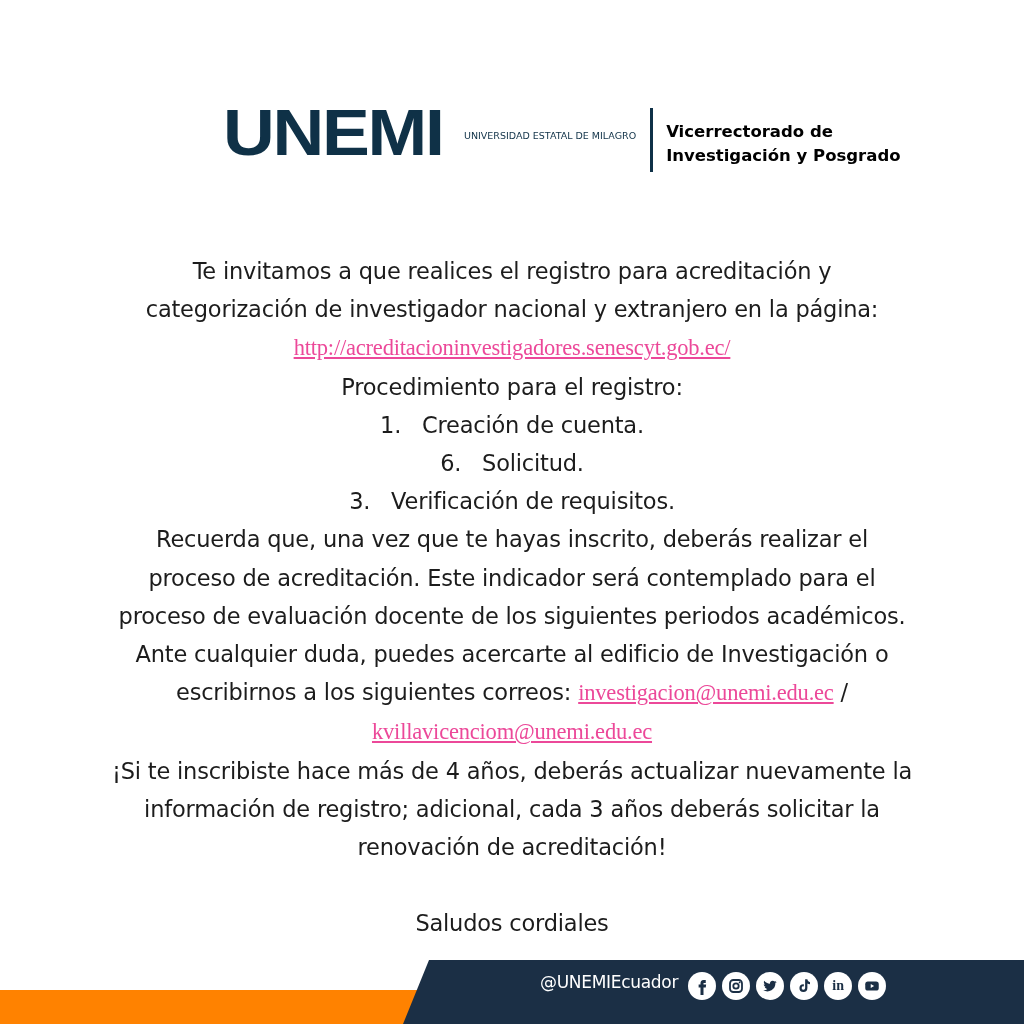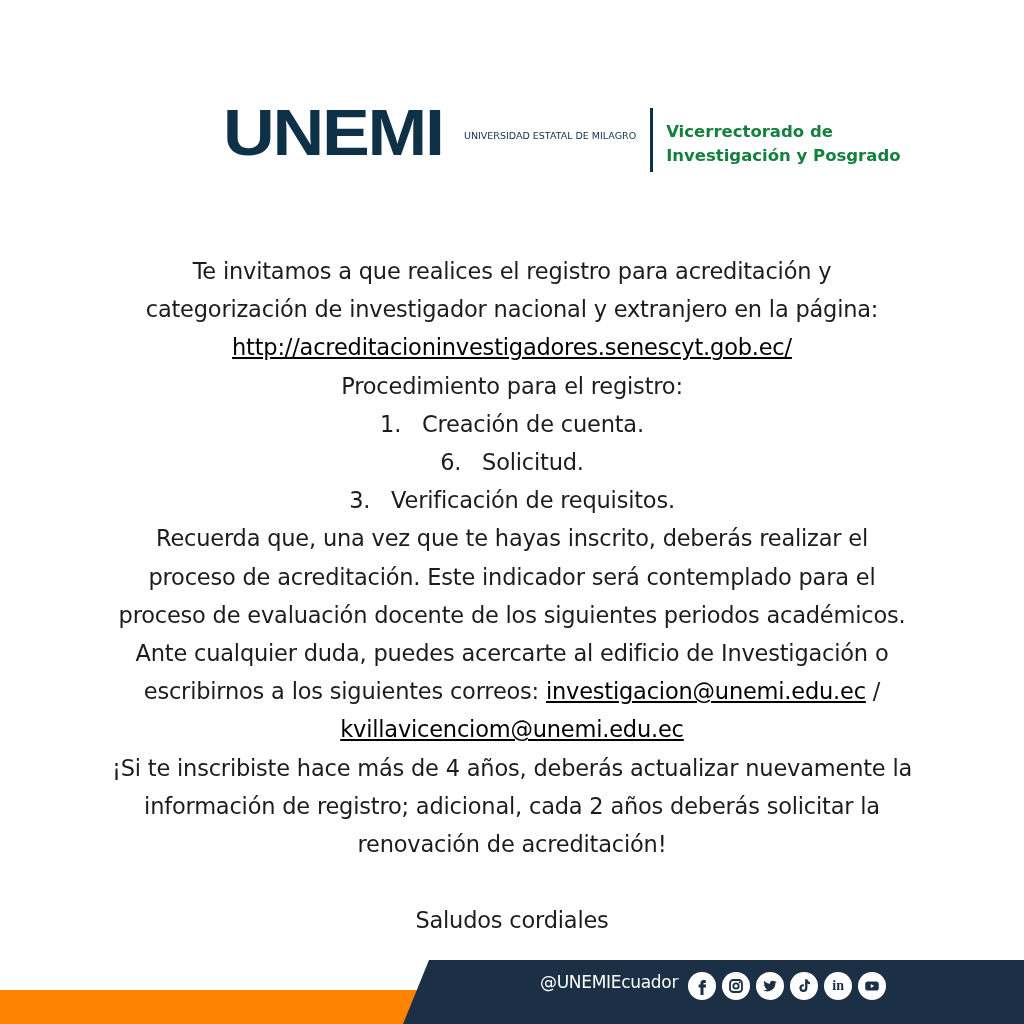--- a/index.html
+++ b/index.html
@@ -2,24 +2,24 @@
 <html><head>
 <meta charset="utf-8">
 <style>
   html, body { margin:0; padding:0; }
   body { width:1024px; height:1024px; background:#ffffff; position:relative; overflow:hidden; font-family:"DejaVu Sans", "Liberation Sans", sans-serif; }
   .header { position:absolute; left:224px; top:106px; height:70px; display:flex; align-items:flex-start; }
   .logo-block { display:flex; flex-direction:row; align-items:center; }
   .logo-word { font-family:"Liberation Sans", sans-serif; font-weight:bold; font-size:64px; line-height:54px; color:#0f3147; letter-spacing:-2px; transform:scaleX(1.12); transform-origin:left; margin-left:-1px; width:193px; }
   .logo-sub { font-family:"DejaVu Sans", sans-serif; font-size:9.5px; color:#0f3147; margin-top:4px; letter-spacing:0px; white-space:nowrap;margin-left:48px; }
   .divider { width:3px; height:64px; background:#0f3147; margin-left:14px; margin-top:2px; }
-  .dept { margin-left:13px; margin-top:14px; color:#15803d; font-weight:bold; font-size:16.5px; line-height:24px; font-family:"DejaVu Sans", sans-serif; }
+  .dept { margin-left:13px; margin-top:14px; color:#000000; font-weight:bold; font-size:16.5px; line-height:24px; font-family:"DejaVu Sans", sans-serif; }
   .content { position:absolute; left:30px; right:30px; top:252px; text-align:center; color:#1c1c1c; font-family:"DejaVu Sans", sans-serif; font-size:22.5px; line-height:38.2px; letter-spacing:-0.2px; }
   .line { white-space:nowrap; display:block; }
-  .link { text-decoration:underline; color:#000000; }
+  .link { text-decoration:underline; color:#ec4899;font-family:Liberation Serif, serif; }
   .gap { height:38px; }
   .footer-orange { position:absolute; left:0; top:990px; width:440px; height:34px; background:#ff8200; }
   .footer-navy { position:absolute; left:403px; top:960px; width:621px; height:64px; background:#1b2f45; clip-path:polygon(26px 0,100% 0,100% 100%,0 100%); }
   .footer-inner { position:absolute; left:540px; top:972px; height:36px; display:flex; }
   .handle { color:#ffffff; font-family:"DejaVu Sans", sans-serif; font-size:17px; margin-right:10px; letter-spacing:-0.3px; }
   .soc { width:28px; height:28px; border-radius:50%; background:#ffffff; margin-right:6px; display:flex; align-items:center; justify-content:center; color:#1b2f45; font-weight:bold; font-size:14px; font-family:Liberation Serif, serif; }
   .soc svg { width:18px; height:18px; }
 </style>
 </head>
 <body>
@@ -44,21 +44,21 @@
   <span class="line" style="white-space:pre">1.   Creación de cuenta.</span>
   <span class="line" style="white-space:pre">6.   Solicitud.</span>
   <span class="line" style="white-space:pre">3.   Verificación de requisitos.</span>
   <span class="line">Recuerda que, una vez que te hayas inscrito, deberás realizar el</span>
   <span class="line">proceso de acreditación. Este indicador será contemplado para el</span>
   <span class="line">proceso de evaluación docente de los siguientes periodos académicos.</span>
   <span class="line">Ante cualquier duda, puedes acercarte al edificio de Investigación o</span>
   <span class="line"><span style="white-space:pre">escribirnos a los siguientes correos: </span><a class="link">investigacion@unemi.edu.ec</a><span style="white-space:pre"> /</span></span>
   <span class="line"><a class="link">kvillavicenciom@unemi.edu.ec</a></span>
   <span class="line">¡Si te inscribiste hace más de 4 años, deberás actualizar nuevamente la</span>
-  <span class="line">información de registro; adicional, cada 2 años deberás solicitar la</span>
+  <span class="line">información de registro; adicional, cada 3 años deberás solicitar la</span>
   <span class="line">renovación de acreditación!</span>
   <div class="gap"></div>
   <span class="line">Saludos cordiales</span>
 </div>
 
 <div class="footer-orange"></div>
 <div class="footer-navy"></div>
 <div class="footer-inner">
   <span class="handle">@UNEMIEcuador</span>
   <span class="soc">

